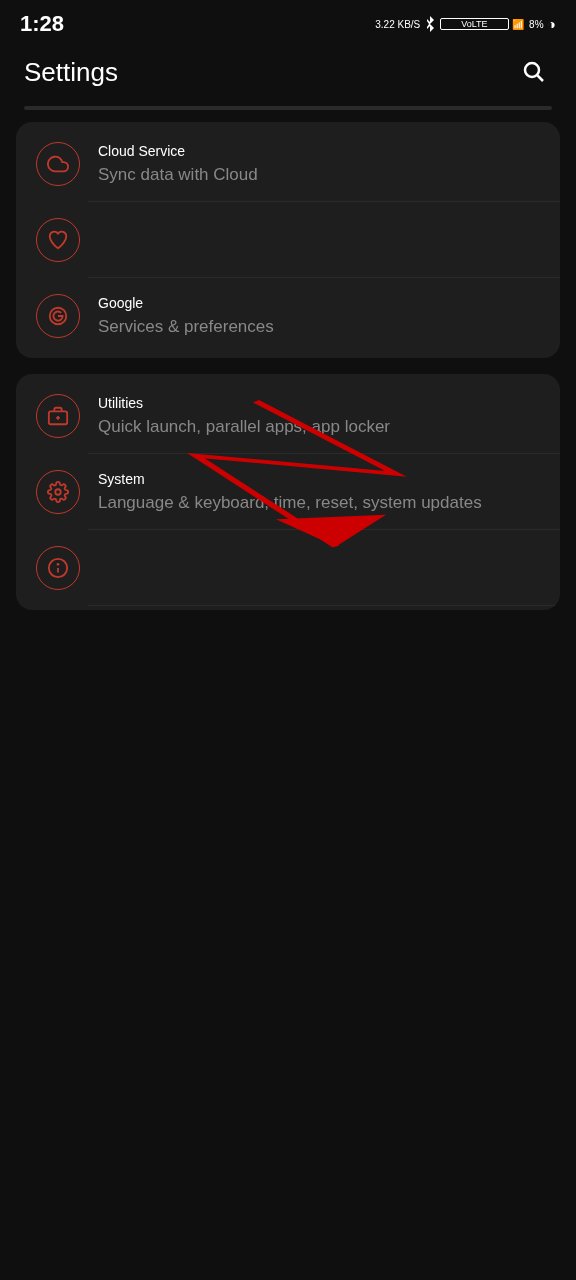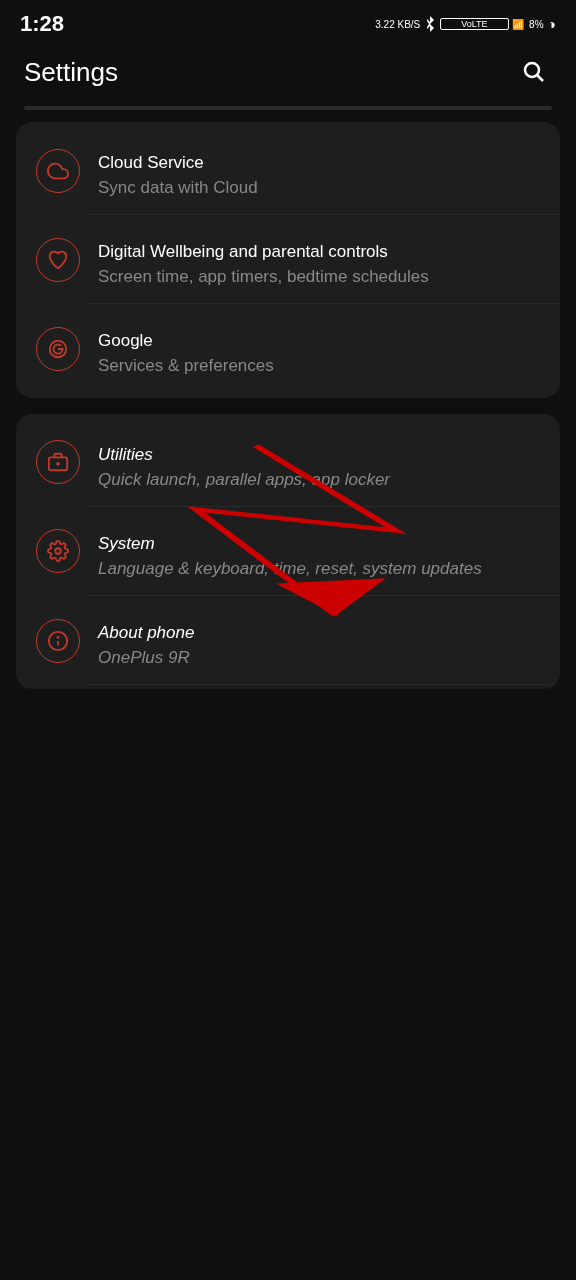--- a/index.html
+++ b/index.html
@@ -112,26 +112,25 @@
     .icon-svg {
       width: 22px;
       height: 22px;
       color: #c0392b;
     }
 
     .item-text {
       flex: 1;
     }
     .item-title {
-      font-size: 17px;
+      font-size: 14px;
       font-weight: 400;
       color: #ffffff;
       line-height: 1.3;
       margin-bottom: 3px;
-      margin-top: 10px;
     }
     .item-subtitle {
       font-size: 17px;
       color: #888888;
       line-height: 1.3;
     }
   </style>
 </head>
 <body>
 
@@ -181,42 +180,38 @@
     </div>
   </div>
 
 
   <div class="settings-item">
     <div class="icon-circle">
       <svg class="icon-svg" viewBox="0 0 24 24" fill="none" stroke="#c0392b" stroke-width="2">
         <path d="M12 21C12 21 3 14.5 3 8a5 5 0 0 1 9-3 5 5 0 0 1 9 3c0 6.5-9 13-9 13z"></path>
       </svg>
     </div>
-    <div class="item-text">
-      <div class="item-title">Digital Wellbeing and parental controls</div>
-      <div class="item-subtitle">Screen time, app timers, bedtime schedules</div>
-    </div>
   </div>
 
   <div class="settings-item">
     <div class="icon-circle">
       <svg class="icon-svg" viewBox="0 0 24 24" fill="none" stroke="#c0392b" stroke-width="2">
         <circle cx="12" cy="12" r="9"></circle>
         <path d="M12 12h5a5 5 0 1 1-1.5-3.5"></path>
       </svg>
     </div>
     <div class="item-text">
       <div class="item-title">Google</div>
       <div class="item-subtitle">Services &amp; preferences</div>
     </div>
   </div>
 
 </div>
 
-<div class="card" style="position:relative;font-style:italic;">
+<div class="card" style="position:relative;">
 
   <div class="settings-item">
     <div class="icon-circle">
       <svg class="icon-svg" viewBox="0 0 24 24" fill="none" stroke="#c0392b" stroke-width="2">
         <rect x="2" y="7" width="20" height="14" rx="2"></rect>
         <path d="M16 7V5a2 2 0 0 0-2-2h-4a2 2 0 0 0-2 2v2"></path>
         <line x1="12" y1="12" x2="12" y2="16"></line>
         <line x1="10" y1="14" x2="14" y2="14"></line>
       </svg>
     </div>
@@ -240,24 +235,20 @@
   </div>
 
   <div class="settings-item">
     <div class="icon-circle">
       <svg class="icon-svg" viewBox="0 0 24 24" fill="none" stroke="#c0392b" stroke-width="2">
         <circle cx="12" cy="12" r="10"></circle>
         <line x1="12" y1="8" x2="12" y2="8" stroke-linecap="round" stroke-width="3"></line>
         <line x1="12" y1="12" x2="12" y2="17"></line>
       </svg>
     </div>
-    <div class="item-text">
-      <div class="item-title">About phone</div>
-      <div class="item-subtitle">OnePlus 9R</div>
-    </div>
   </div>
 
 
   <svg style="position:absolute; bottom:0; left:0; width:100%; height:100%; pointer-events:none;" viewBox="0 0 544 520" preserveAspectRatio="none">
 
     <polyline points="240,60 380,220 180,180 320,380" fill="none" stroke="#cc0000" stroke-width="8" stroke-linejoin="miter"></polyline>
 
     <polygon points="320,380 260,320 370,310" fill="#cc0000"></polygon>
   </svg>
 

